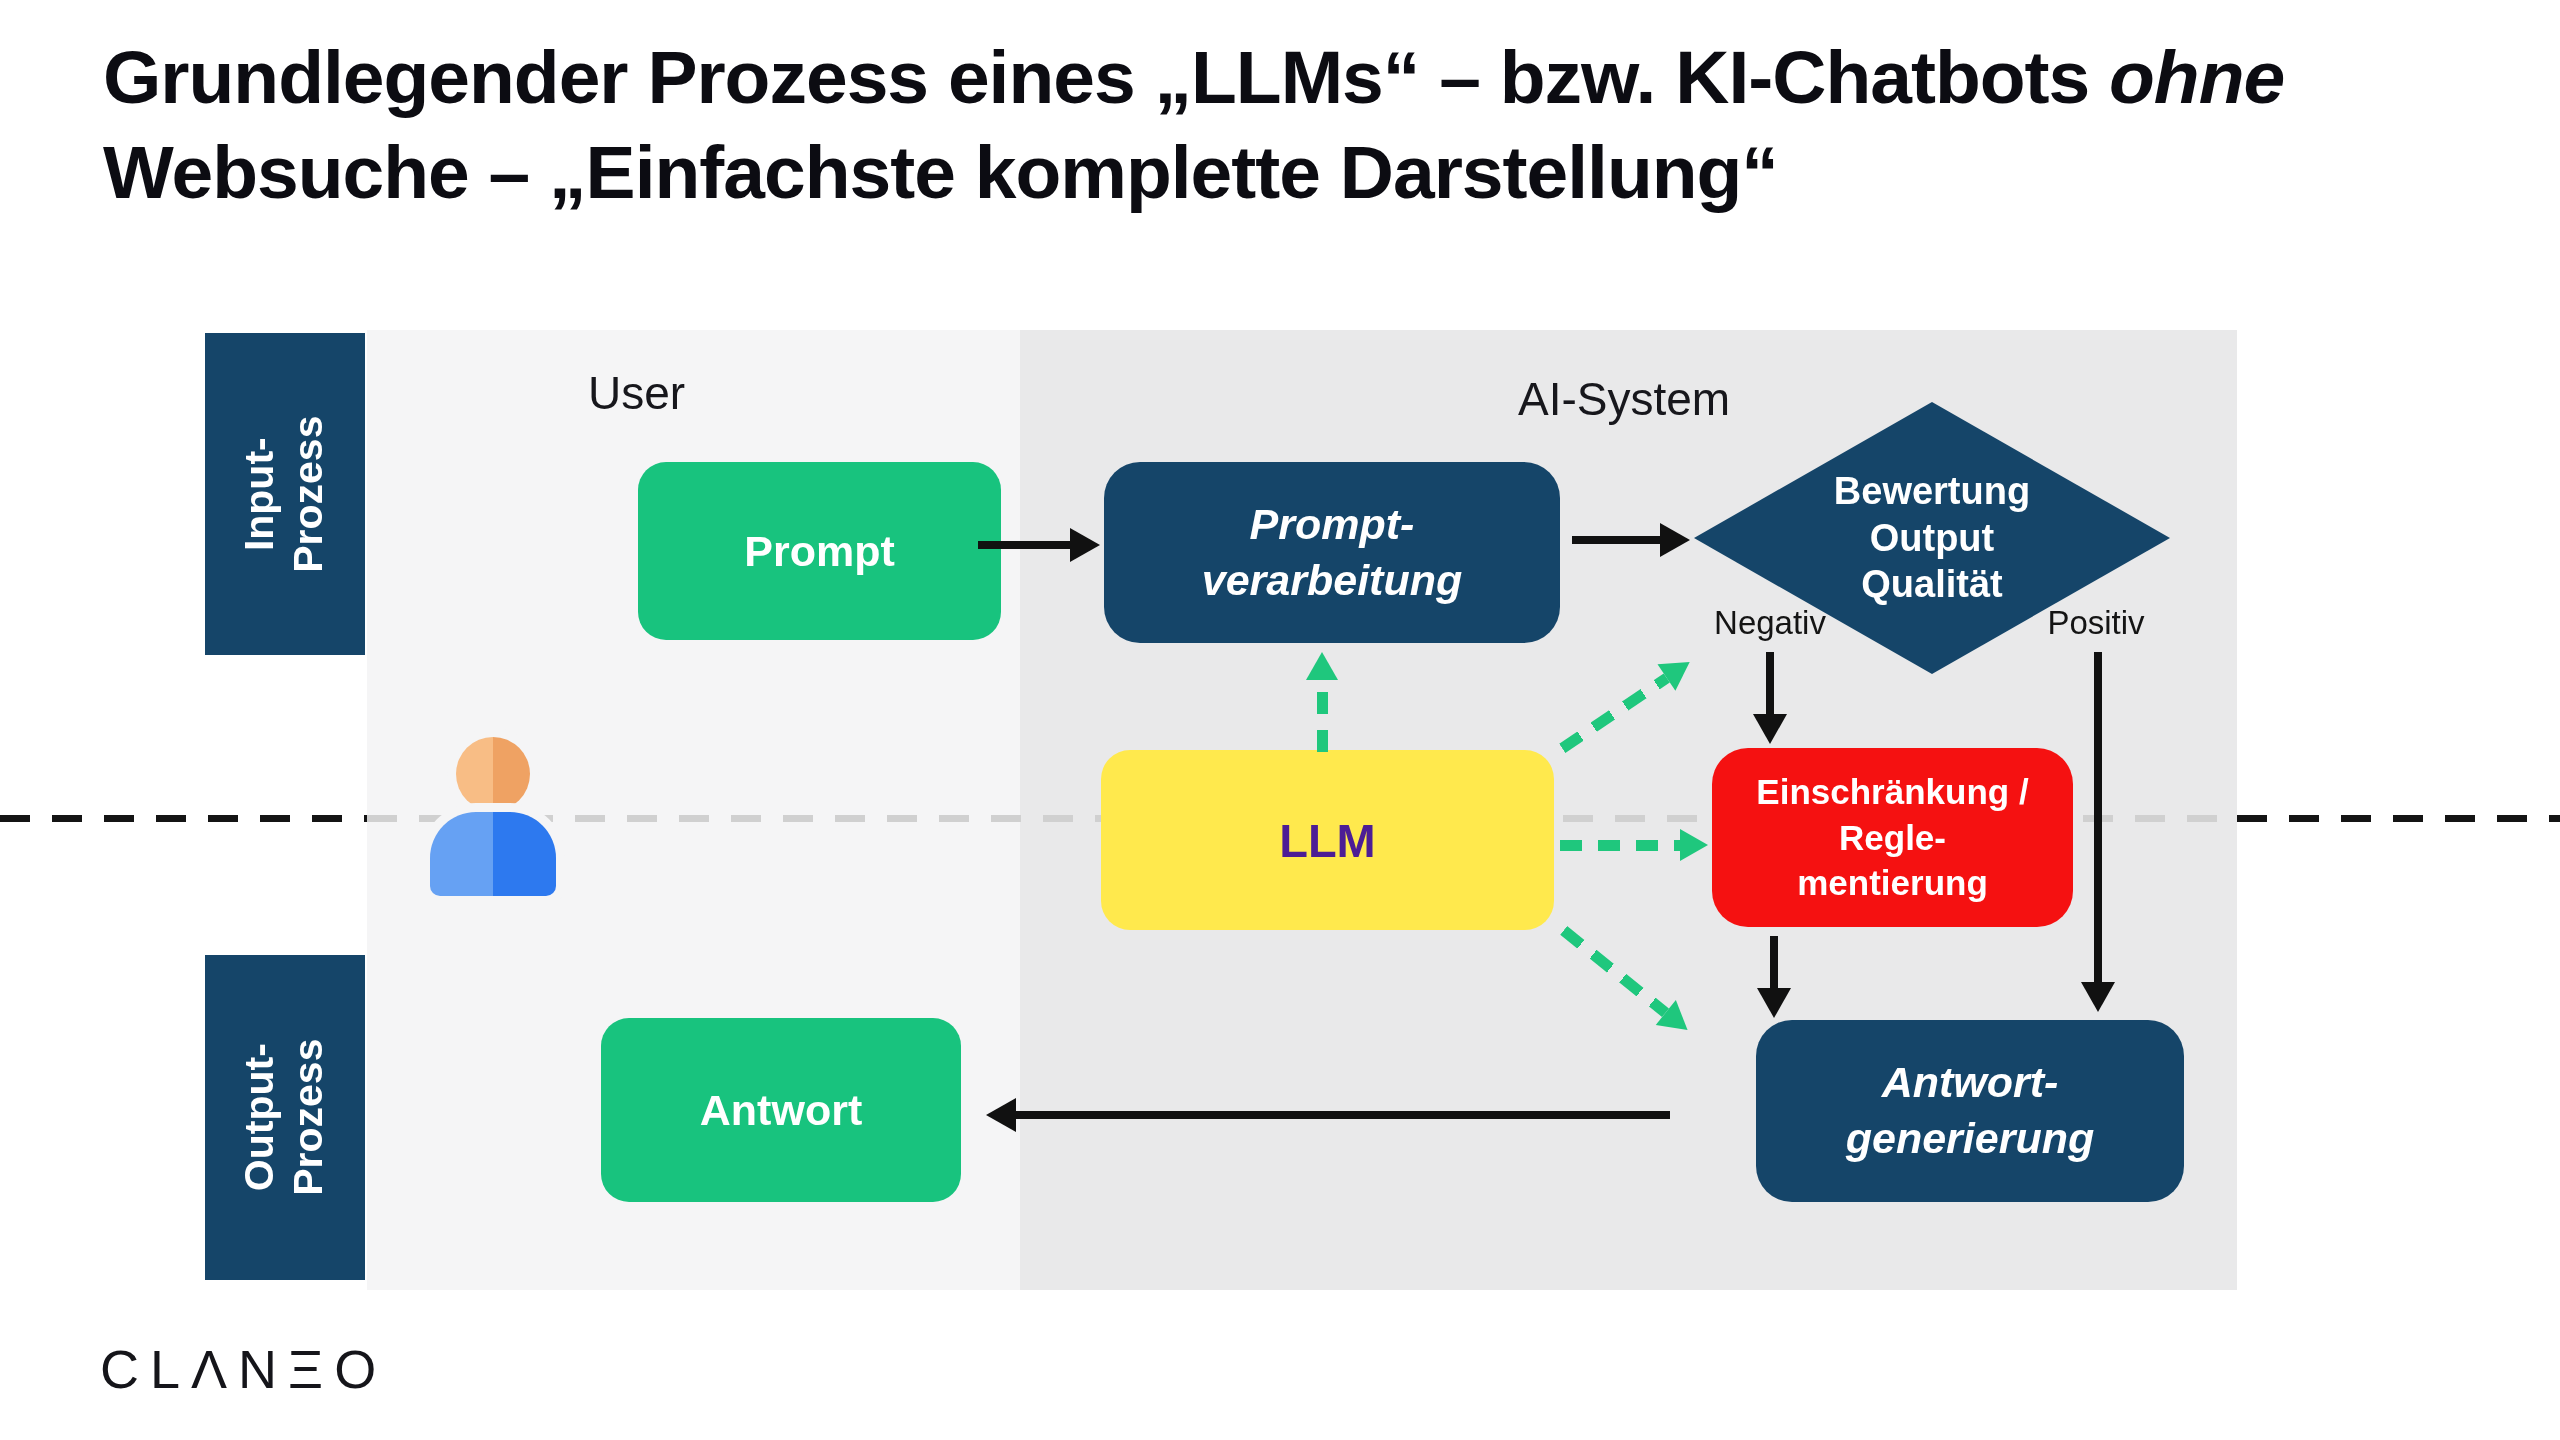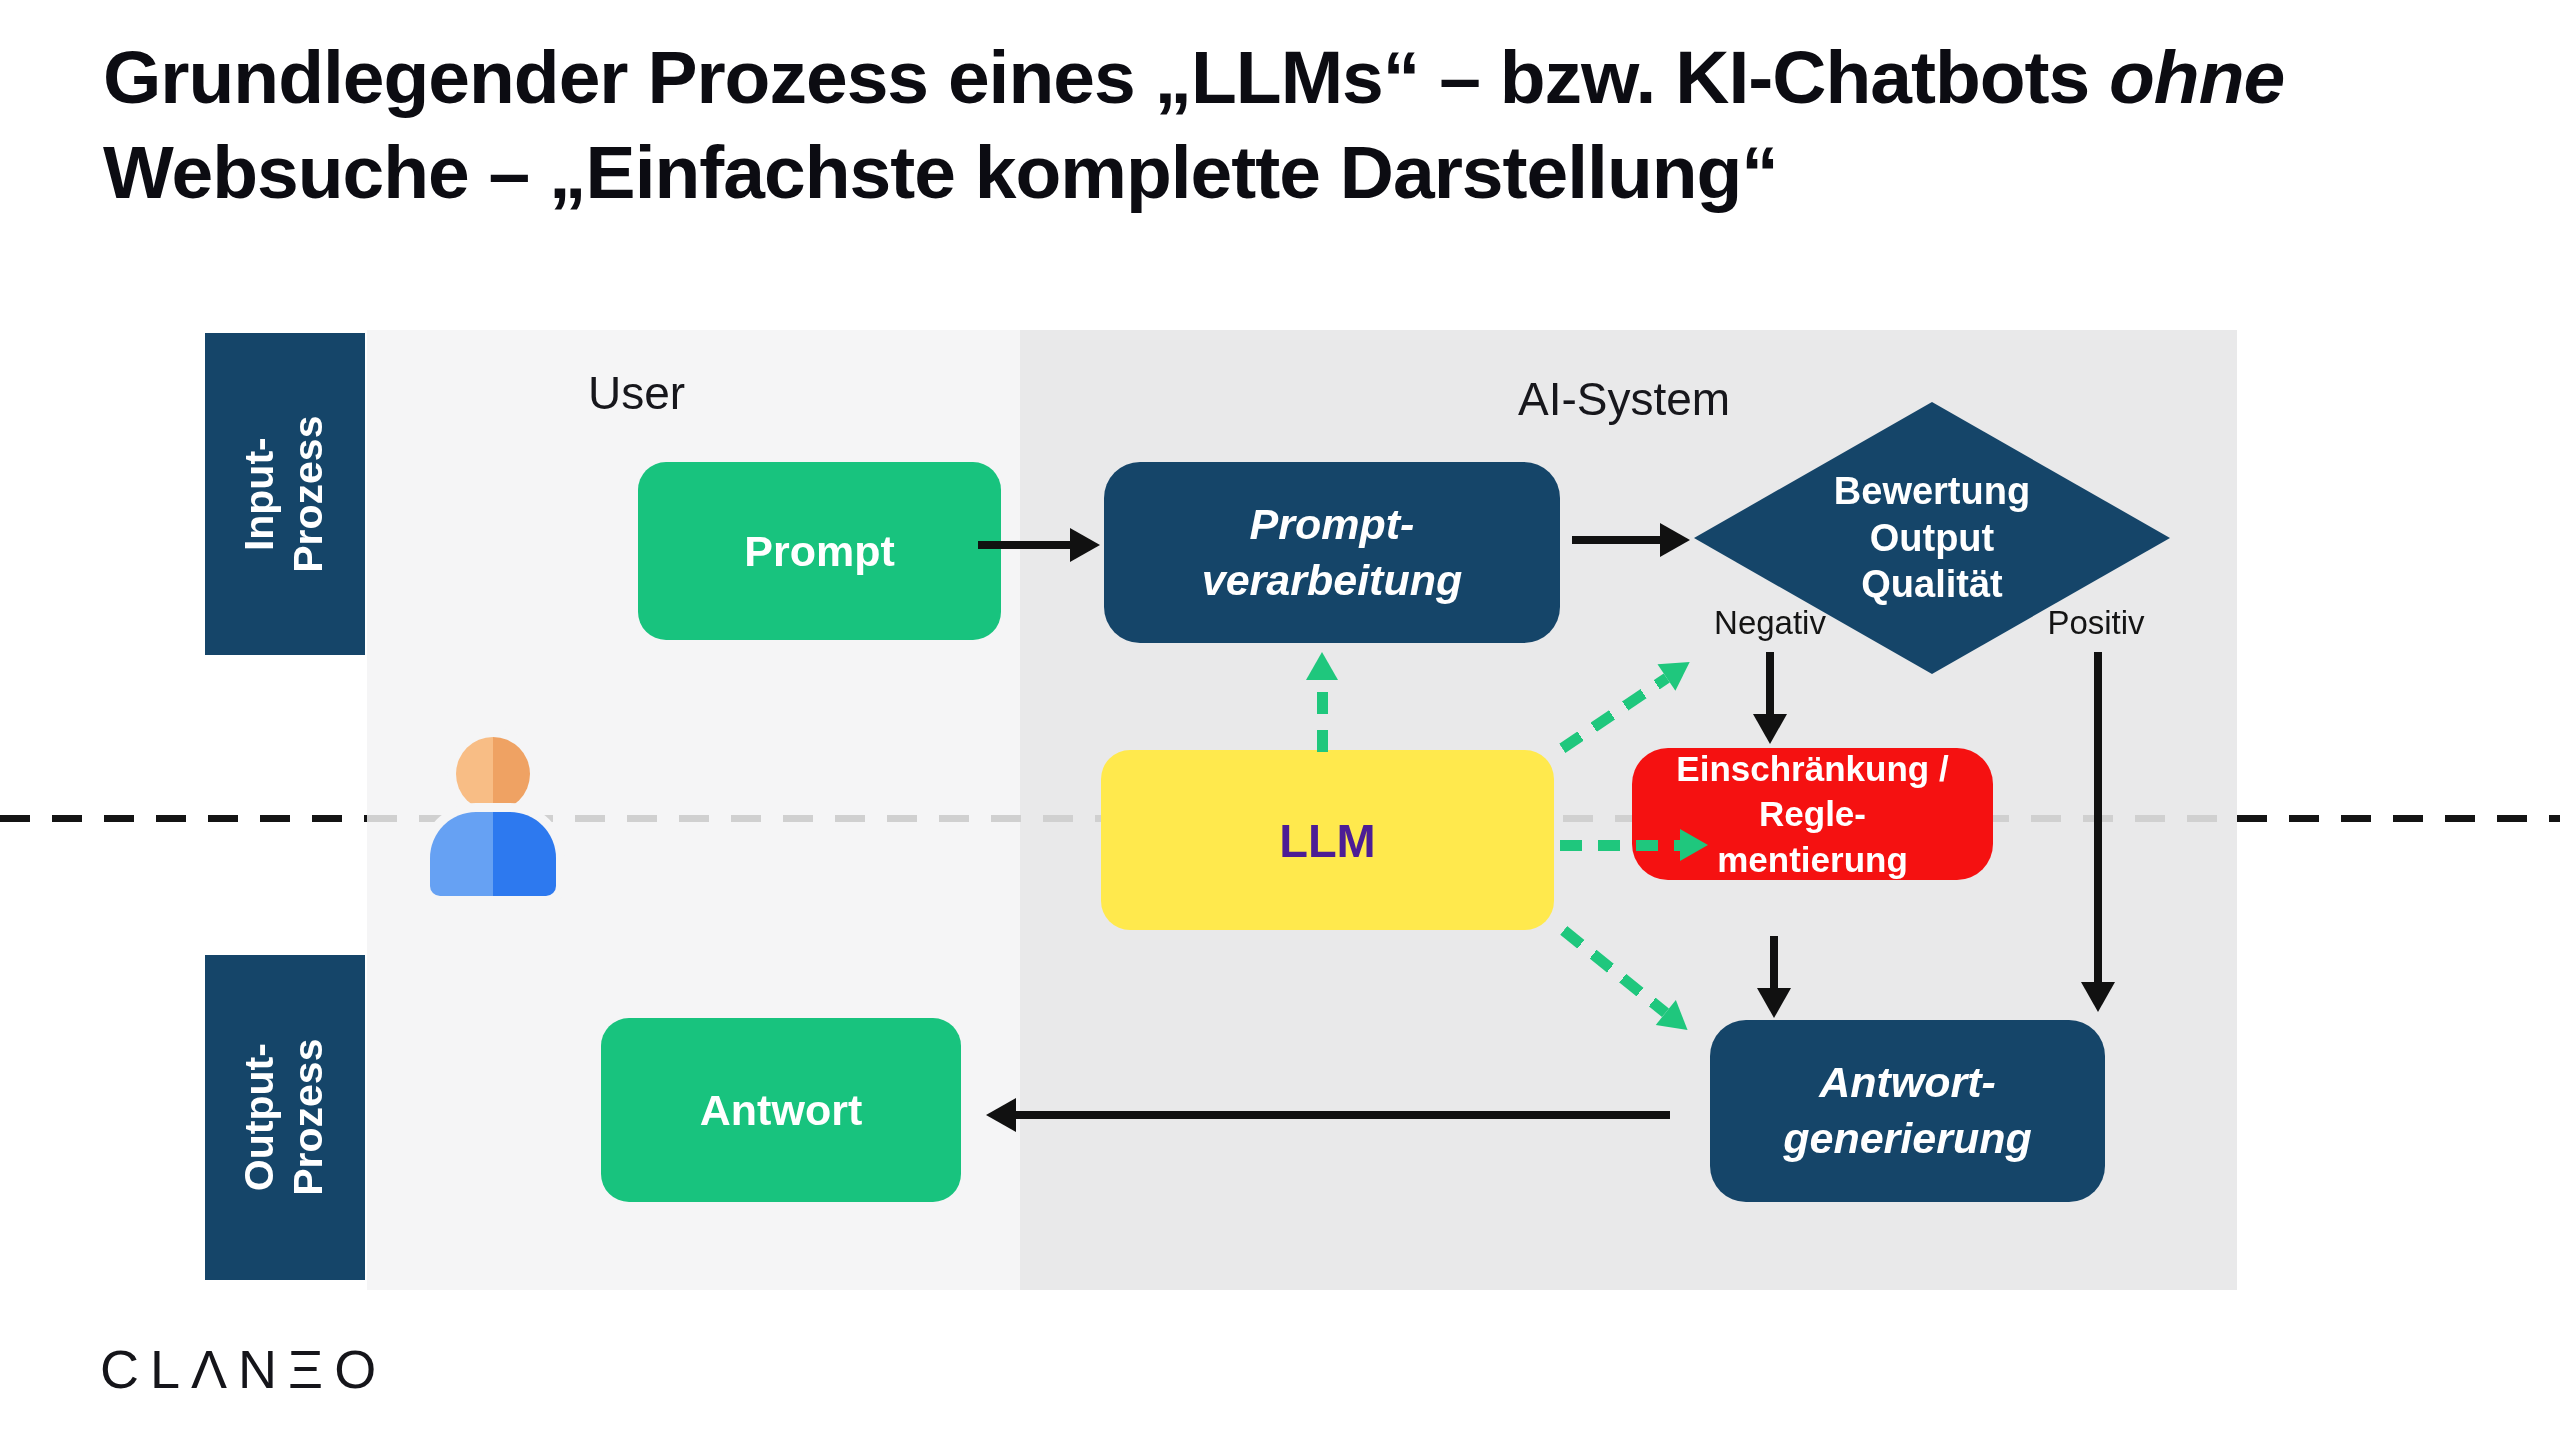--- a/index.html
+++ b/index.html
@@ -39,23 +39,23 @@
 
   
   .node{position:absolute;z-index:6;display:flex;align-items:center;justify-content:center;
         text-align:center;color:#ffffff;font-weight:700;white-space:pre-line;}
   .green{background:#18c37e;border-radius:28px;font-size:43px;}
   .navy{background:#154569;border-radius:36px;font-size:43px;line-height:1.3;font-style:italic;}
   .n-prompt{left:601px;top:462px;width:363px;height:178px;margin-left:37px;}
   .n-pv{left:1104px;top:462px;width:456px;height:181px;}
   .n-llm{left:1101px;top:750px;width:453px;height:180px;background:#ffe94d;border-radius:29px;
          color:#4c1d95;font-size:47px;}
-  .n-red{left:1632px;top:748px;width:361px;height:132px;background:#f51111;border-radius:36px;
+  .n-red{left:1712px;top:748px;width:361px;height:179px;background:#f51111;border-radius:36px;
          font-size:35px;line-height:1.3;}
-  .n-ag{left:1710px;top:1020px;width:395px;height:182px;}
+  .n-ag{left:1756px;top:1020px;width:428px;height:182px;}
   .n-antwort{left:601px;top:1018px;width:360px;height:184px;}
   .n-diamond{left:1694px;top:402px;width:476px;height:272px;background:#154569;
              clip-path:polygon(50% 0,100% 50%,50% 100%,0 50%);
              font-size:38px;line-height:1.22;}
 
   
   .branch{position:absolute;z-index:6;width:220px;text-align:center;font-size:33px;
           font-weight:500;color:#141414;}
   .b-neg{left:1660px;top:604px;}
   .b-pos{left:1986px;top:604px;}

